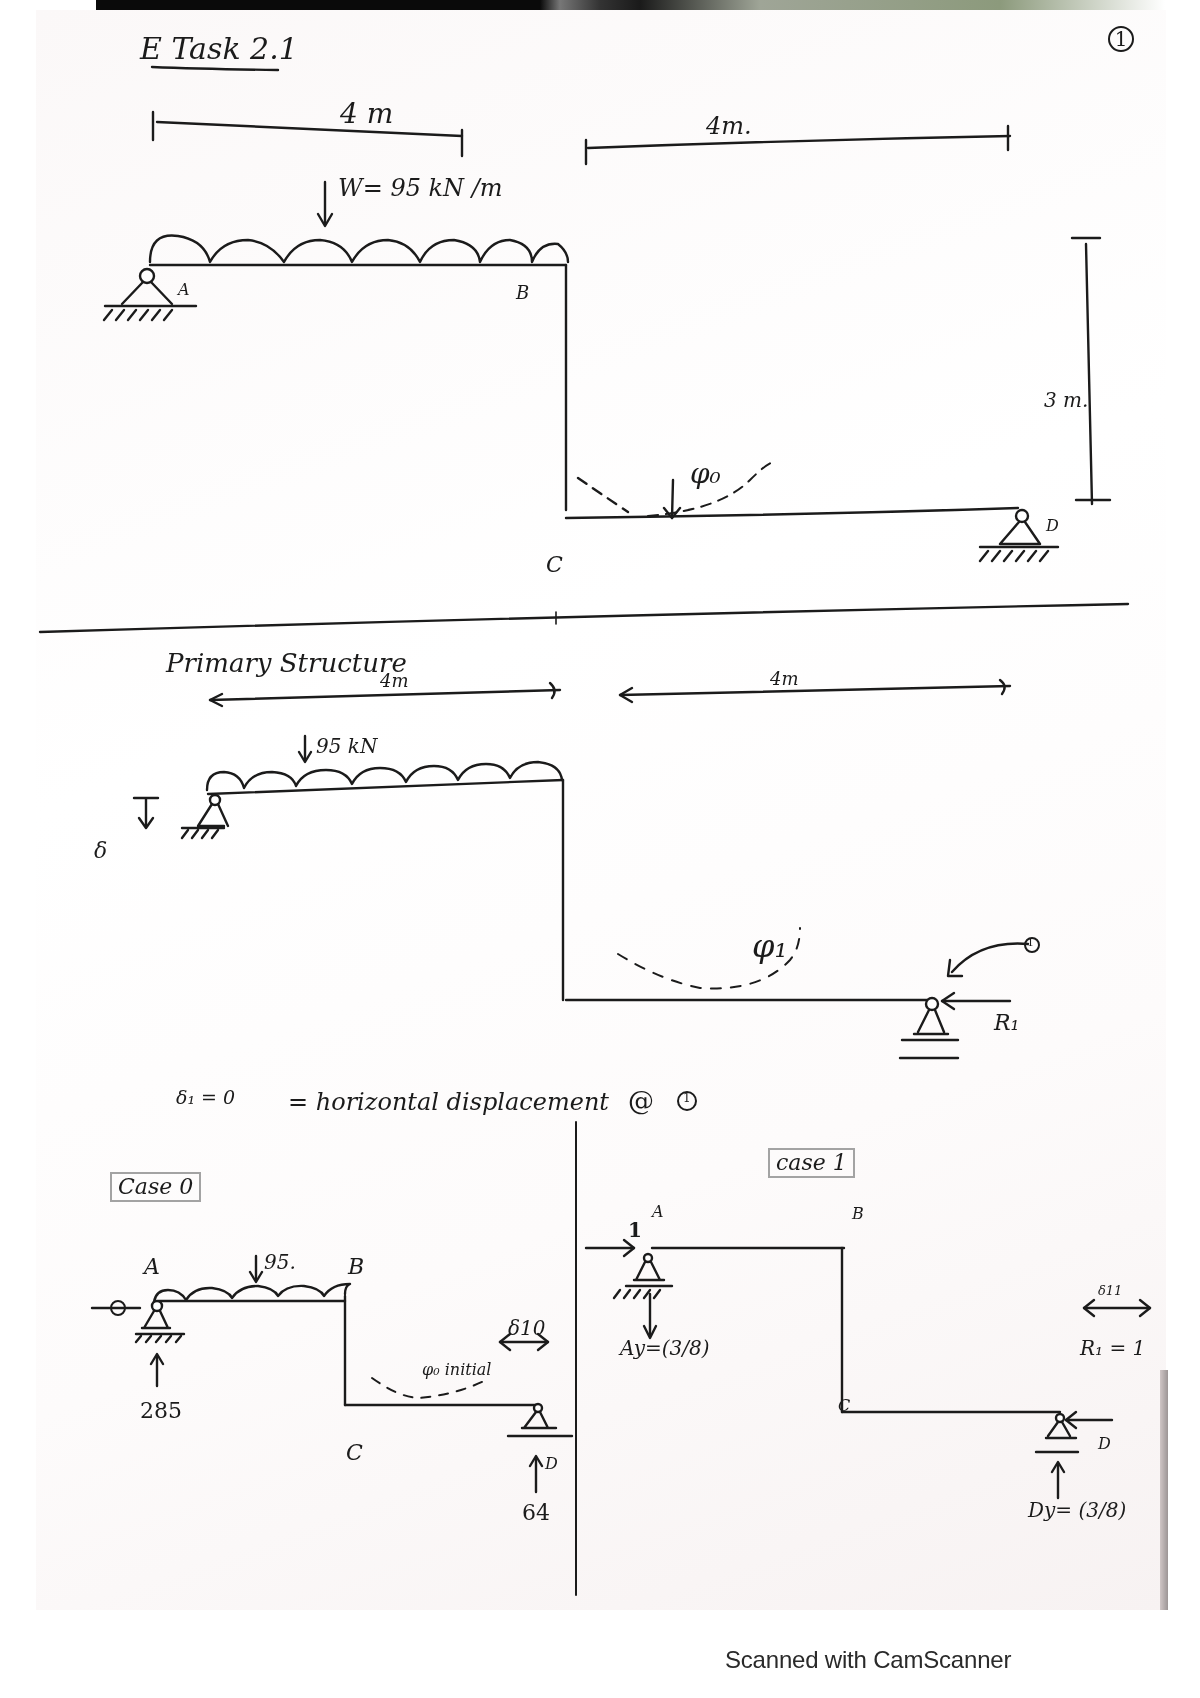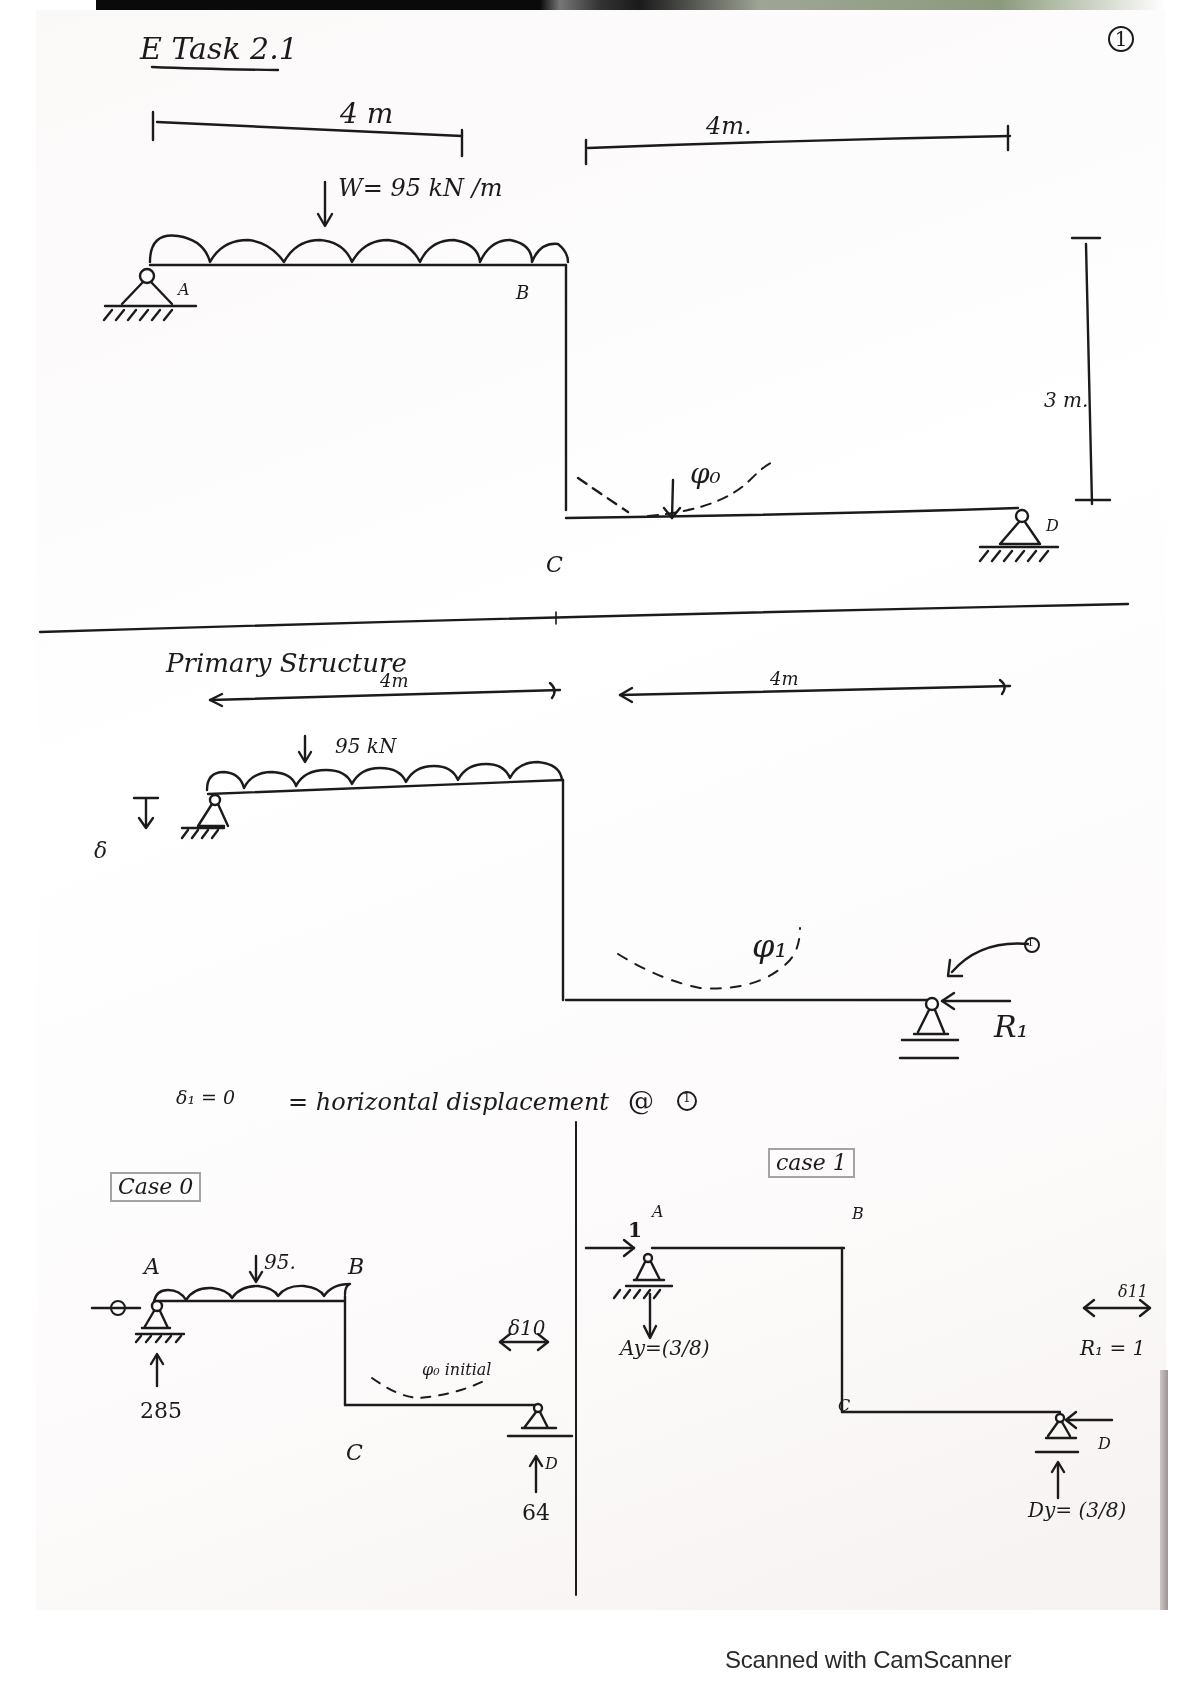--- a/index.html
+++ b/index.html
@@ -218,24 +218,24 @@
 <div class="hw" style="left:1044px; top:390px; font-size:20px;">3 m.</div>
 <div class="hw" style="left:178px; top:282px; font-size:16px;">A</div>
 <div class="hw" style="left:516px; top:284px; font-size:18px;">B</div>
 <div class="hw" style="left:546px; top:554px; font-size:22px;">C</div>
 <div class="hw" style="left:1046px; top:518px; font-size:16px;">D</div>
 <div class="hw" style="left:690px; top:460px; font-size:28px;">φ₀</div>
 
 <div class="hw" style="left:166px; top:650px; font-size:26px;">Primary Structure</div>
 <div class="hw" style="left:380px; top:672px; font-size:18px;">4m</div>
 <div class="hw" style="left:770px; top:670px; font-size:18px;">4m</div>
-<div class="hw" style="left:316px; top:736px; font-size:20px;margin-left:19px;">95 kN</div>
+<div class="hw" style="left:316px; top:736px; font-size:20px;">95 kN</div>
 <div class="hw" style="left:94px; top:840px; font-size:22px;">δ</div>
 <div class="hw" style="left:752px; top:930px; font-size:32px;">φ₁</div>
-<div class="hw" style="left:994px; top:1012px; font-size:30px;">R₁</div>
+<div class="hw" style="left:994px; top:1012px; font-size:22px;">R₁</div>
 <div class="hw" style="left:1027px; top:937px; font-size:11px; font-style:normal;">1</div>
 
 <div class="hw" style="left:176px; top:1088px; font-size:19px;">δ₁ = 0</div>
 <div class="hw" style="left:288px; top:1090px; font-size:24px;">= horizontal displacement</div>
 <div class="hw" style="left:628px; top:1088px; font-size:26px; font-style:normal;">@</div>
 <div class="hw" style="left:683px; top:1092px; font-size:12px; font-style:normal;">1</div>
 
 <div class="hw boxed" style="left:110px; top:1172px; font-size:22px;">Case 0</div>
 <div class="hw" style="left:144px; top:1256px; font-size:22px;">A</div>
 <div class="hw" style="left:264px; top:1252px; font-size:20px;">95.</div>
@@ -248,16 +248,16 @@
 <div class="hw" style="left:508px; top:1318px; font-size:20px;">δ10</div>
 
 <div class="hw boxed" style="left:768px; top:1148px; font-size:22px;">case 1</div>
 <div class="hw" style="left:652px; top:1204px; font-size:16px;">A</div>
 <div class="hw" style="left:852px; top:1206px; font-size:16px;">B</div>
 <div class="hw" style="left:838px; top:1396px; font-size:16px; top:1398px;">C</div>
 <div class="hw" style="left:1098px; top:1436px; font-size:16px;">D</div>
 <div class="hw" style="left:628px; top:1220px; font-size:20px; font-style:normal; font-weight:bold;">1</div>
 <div class="hw" style="left:620px; top:1338px; font-size:20px;">Ay=(3/8)</div>
 <div class="hw" style="left:1080px; top:1338px; font-size:20px;">R₁ = 1</div>
-<div class="hw" style="left:1098px; top:1284px; font-size:16px;margin-left:20px;">δ11</div>
+<div class="hw" style="left:1098px; top:1284px; font-size:13px;">δ11</div>
 <div class="hw" style="left:1028px; top:1500px; font-size:20px;">Dy= (3/8)</div>
 
 <div class="footer-text">Scanned with CamScanner</div>
 
 </body></html>

